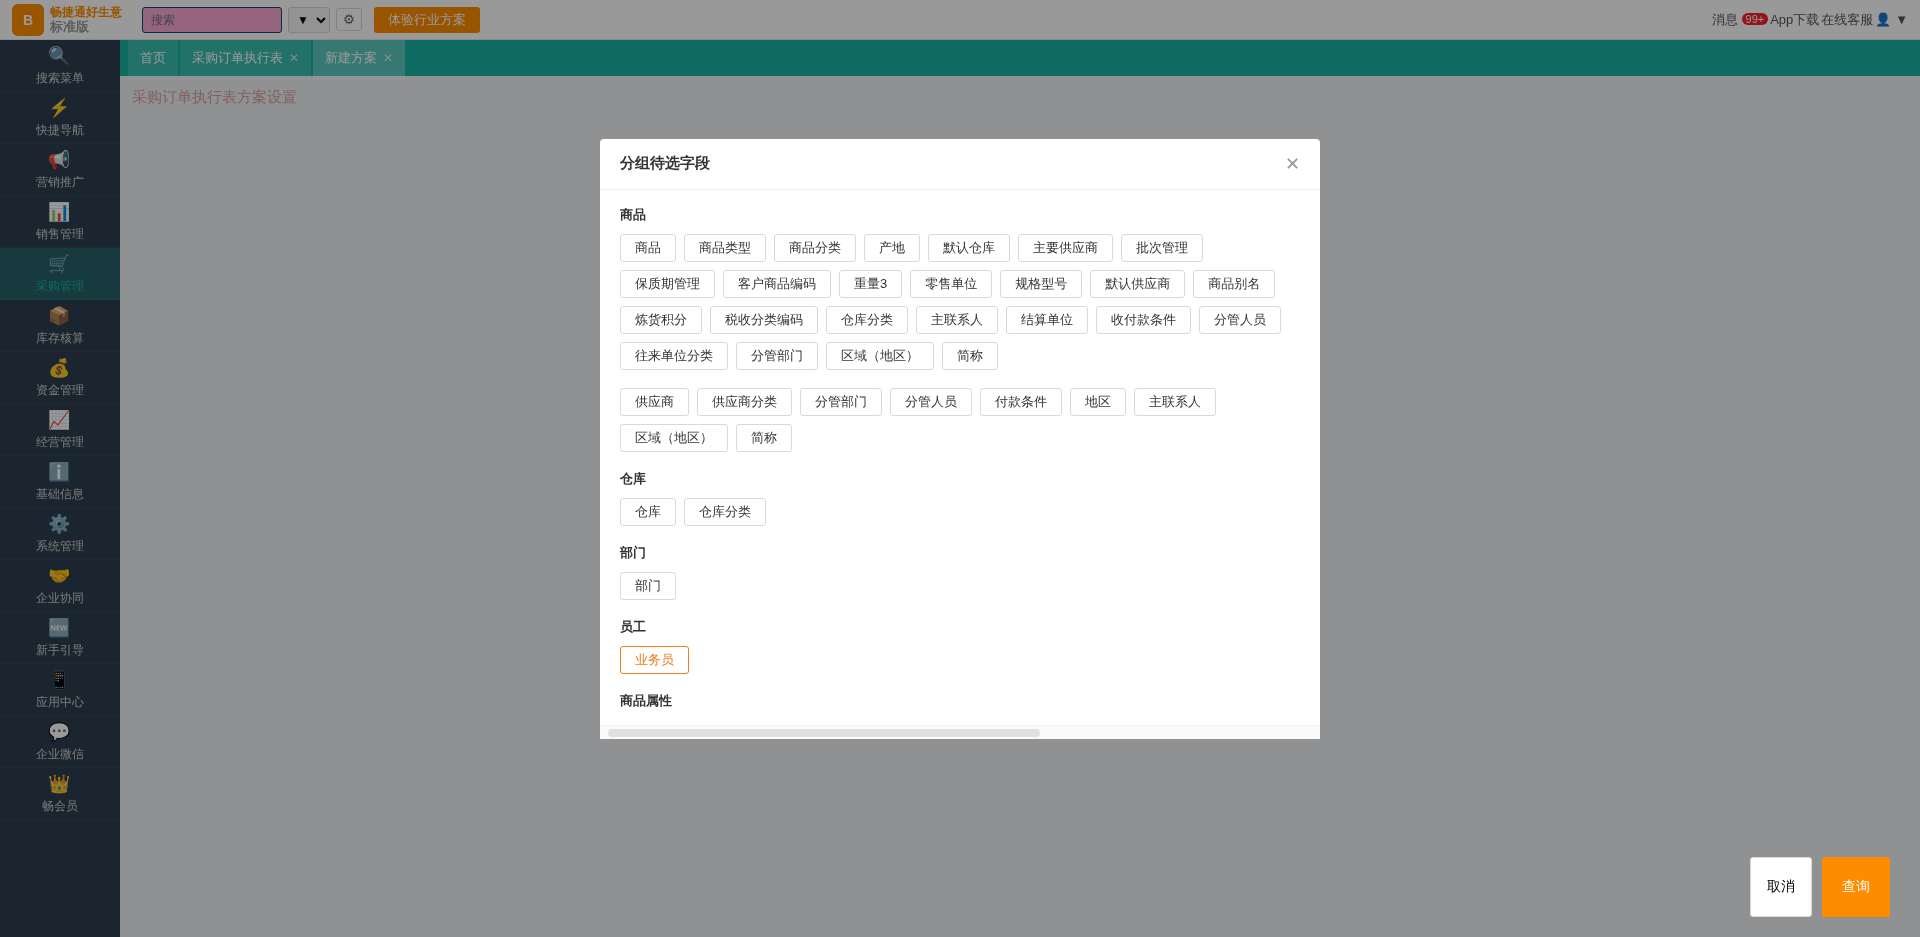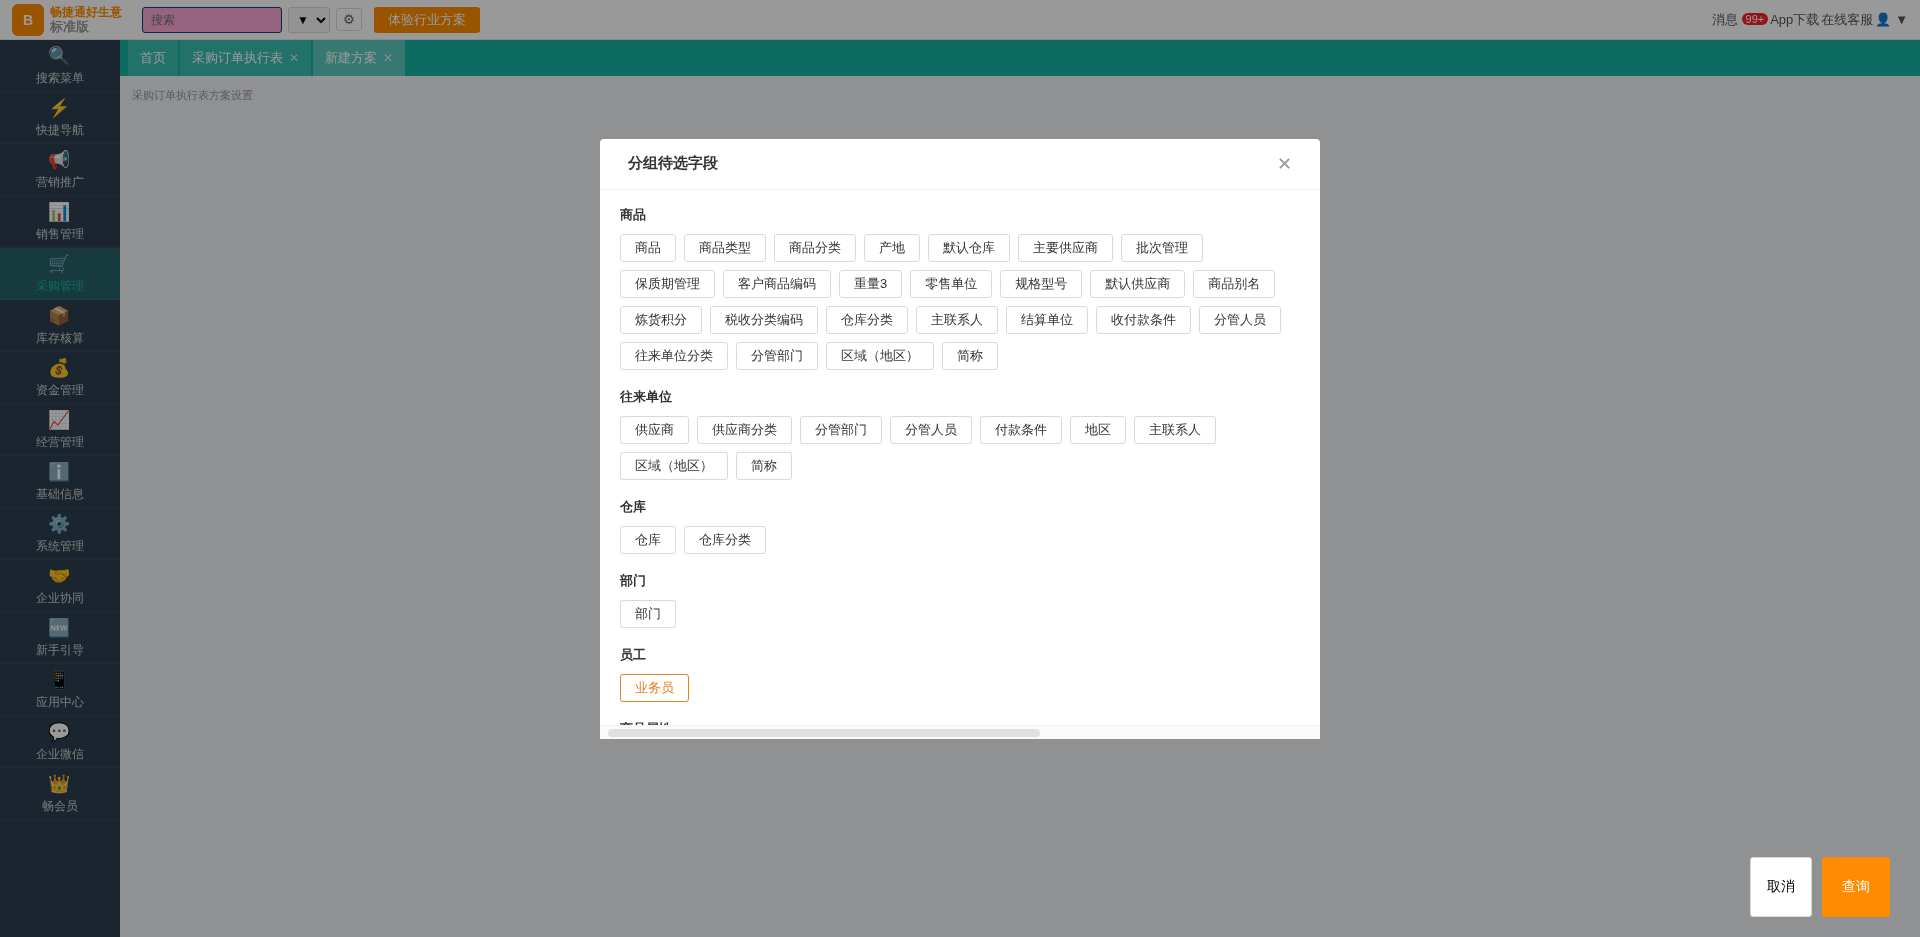--- a/index.html
+++ b/index.html
@@ -126,21 +126,21 @@
       transform: translate(-50%, -55%);
       width: 720px;
       background: white;
       border-radius: 4px;
       z-index: 201;
       display: flex; flex-direction: column;
       max-height: 600px;
     }
     .modal-header {
       display: flex; align-items: center; justify-content: space-between;
-      padding: 14px 28px;
+      padding: 14px 20px;
       border-bottom: 1px solid #f0f0f0;
       flex-shrink: 0;
     }
     .modal-title { font-size: 15px; font-weight: bold; color: #333; }
     .modal-close { cursor: pointer; color: #999; font-size: 18px; }
     .modal-body {
       padding: 16px 20px;
       overflow-y: auto;
       flex: 1;
     }
@@ -294,21 +294,21 @@
     <span>采购订单执行表</span>
     <span class="tab-close">✕</span>
   </div>
   <div class="tab-item active">
     <span>新建方案</span>
     <span class="tab-close">✕</span>
   </div>
 </div>
 
 <div class="main-content bg-content">
-  <div style="font-size:11px;color:#000000;">采购订单执行表方案设置</div>
+  <div style="font-size:15px;color:#b91c1c;">采购订单执行表方案设置</div>
 </div>
 
 <div class="modal-backdrop"></div>
 
 <div class="modal">
   <div class="modal-header">
     <span class="modal-title">分组待选字段</span>
     <span class="modal-close">✕</span>
   </div>
   <div class="modal-body">
@@ -338,21 +338,20 @@
         <button class="field-tag">收付款条件</button>
         <button class="field-tag">分管人员</button>
         <button class="field-tag">往来单位分类</button>
         <button class="field-tag">分管部门</button>
         <button class="field-tag">区域（地区）</button>
         <button class="field-tag">简称</button>
       </div>
     </div>
 
     <div class="field-section">
-      <div class="section-label">往来单位</div>
       <div class="field-tags">
         <button class="field-tag">供应商</button>
         <button class="field-tag">供应商分类</button>
         <button class="field-tag">分管部门</button>
         <button class="field-tag">分管人员</button>
         <button class="field-tag">付款条件</button>
         <button class="field-tag">地区</button>
         <button class="field-tag">主联系人</button>
         <button class="field-tag">区域（地区）</button>
         <button class="field-tag">简称</button>

